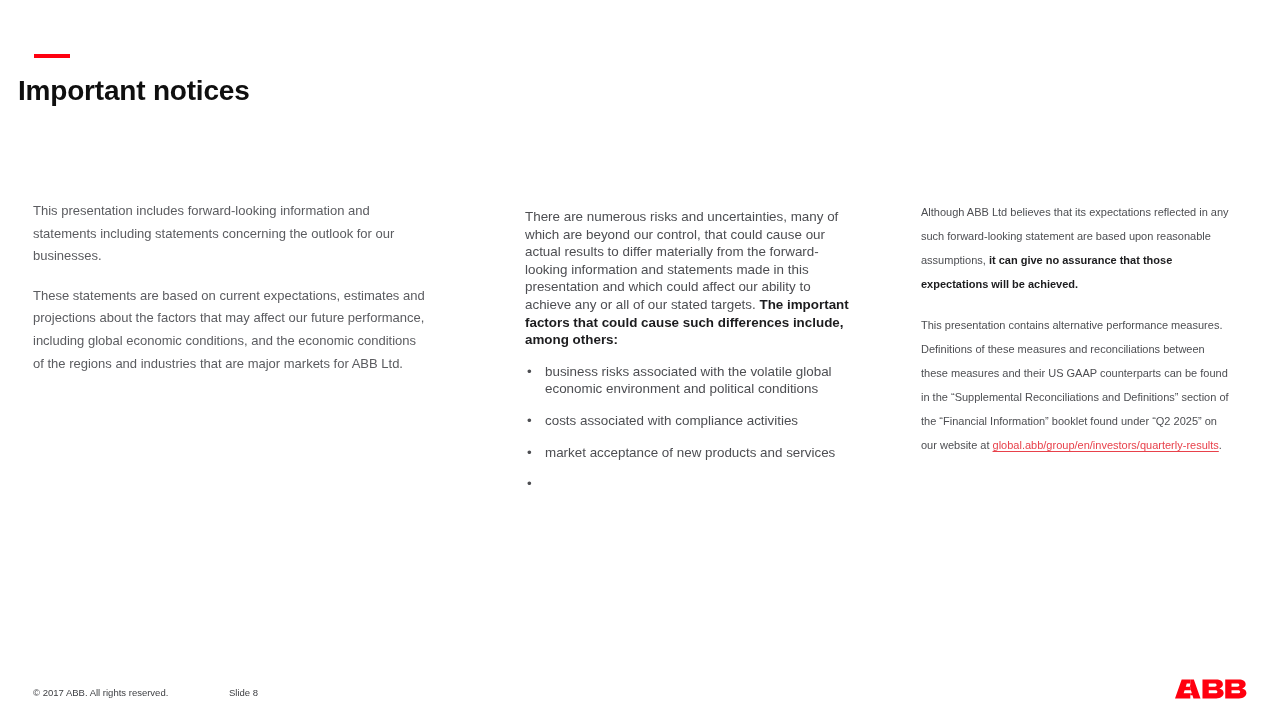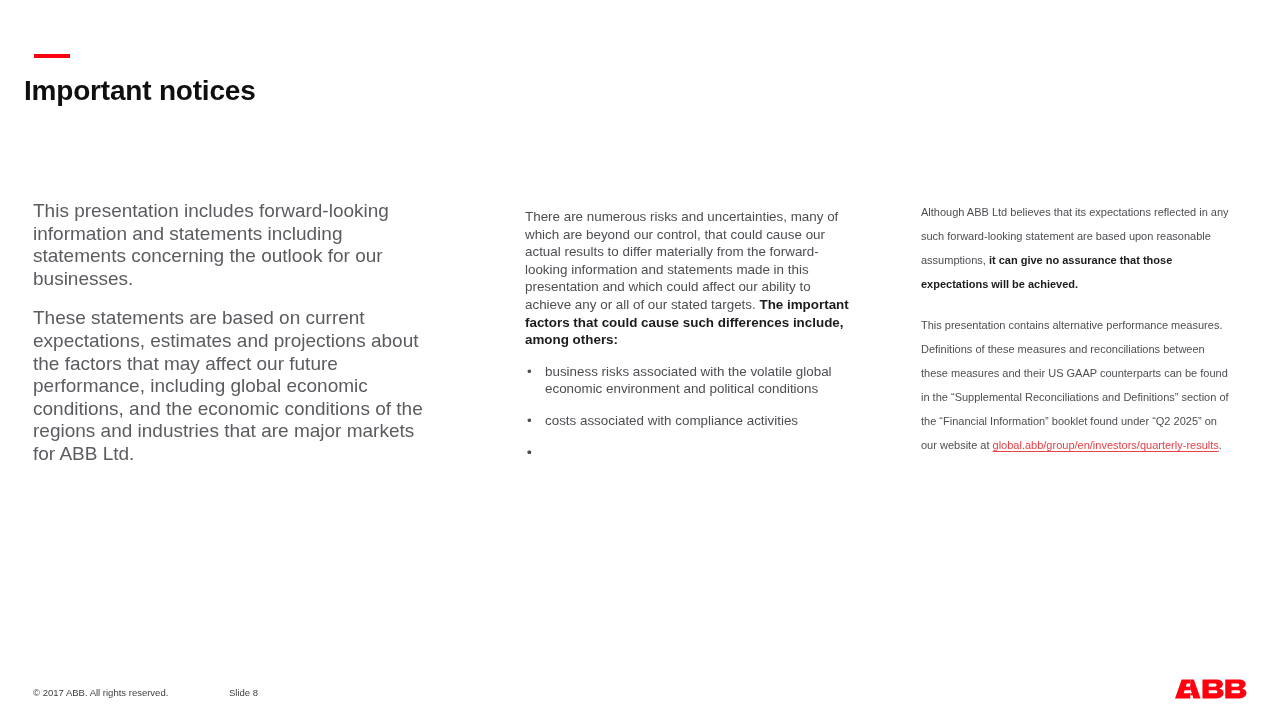--- a/index.html
+++ b/index.html
@@ -24,40 +24,40 @@
   .accent-bar {
     position: absolute;
     left: 34px;
     top: 54px;
     width: 36px;
     height: 4px;
     background: #ff000f;
   }
   .page-title {
     position: absolute;
-    left: 24px;
+    left: 18px;
     top: 72px;
     font-size: 28px;
     font-weight: bold;
     color: #0f0f0f;
     letter-spacing: -0.2px;
     line-height: 38px;
     white-space: nowrap;
   }
 
   
   .col {
     position: absolute;
     color: #55565a;
   }
   .col-1 {
     left: 33px;
     top: 200px;
     width: 395px;
-    font-size: 19px;
+    font-size: 13px;
     line-height: 22.6px;
     color: #5b5c60;
   }
   .col-1 p {
     margin: 0 0 17px 0;
   }
   .col-2 {
     left: 525px;
     top: 208px;
     width: 330px;
@@ -155,21 +155,21 @@
   <div class="col col-1">
     <p>This presentation includes forward-looking information and statements including statements concerning the outlook for our businesses.</p>
     <p>These statements are based on current expectations, estimates and projections about the factors that may affect our future performance, including global economic conditions, and the economic conditions of the regions and industries that are major markets for ABB Ltd.</p>
   </div>
 
   <div class="col col-2">
     <p><span>There are numerous risks and uncertainties, many of which are beyond our control, that could cause our actual results to differ materially from the forward-looking information and statements made in this presentation and which could affect our ability to achieve any or all of our stated targets. </span><b>The important factors that could cause such differences include, among others:</b></p>
     <ul class="bullets">
       <li><span class="dot">•</span><span>business risks associated with the volatile global economic environment and political conditions</span></li>
       <li><span class="dot">•</span><span>costs associated with compliance activities</span></li>
-      <li><span class="dot">•</span></li>
+      <li><span class="dot">•</span><span>market acceptance of new products and services</span></li>
       <li><span class="dot">•</span></li>
     </ul>
   </div>
 
   <div class="col col-3">
     <p><span>Although ABB Ltd believes that its expectations reflected in any such forward-looking statement are based upon reasonable assumptions, </span><b>it can give no assurance that those expectations will be achieved.</b></p>
     <p><span>This presentation contains alternative performance measures. Definitions of these measures and reconciliations between these measures and their US GAAP counterparts can be found in the “Supplemental Reconciliations and Definitions” section of the “Financial Information” booklet found under “Q2 2025” on our website at </span><a class="weblink" href="#">global.abb/group/en/investors/quarterly-results</a><span>.</span></p>
   </div>
 
   <div class="footer-copyright">© 2017 ABB. All rights reserved.</div>

